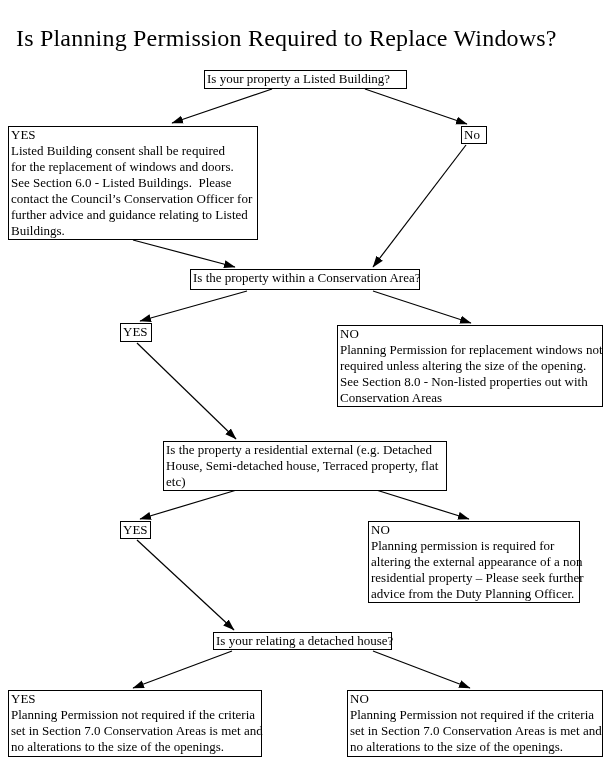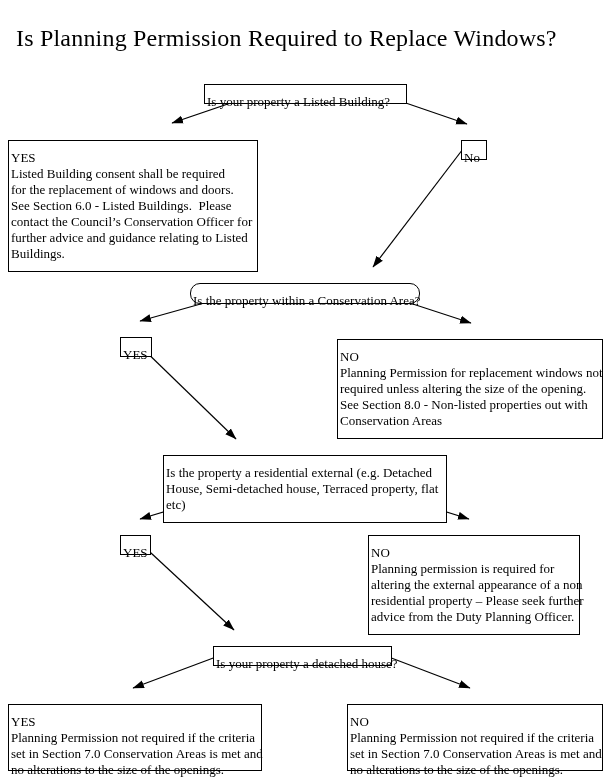--- a/index.html
+++ b/index.html
@@ -27,23 +27,22 @@
     left: 0;
     top: 0;
   }
   .node {
     position: absolute;
     box-sizing: border-box;
     border: 1px solid #000000;
     background: #ffffff;
     font-size: 13px;
     line-height: 16px;
-    padding: 9px 2px;
+    padding: 0 2px;
     white-space: pre;
-    margin-top: 14px;
   }
 </style>
 </head>
 <body>
 
 <div class="page">
 
   <h1 class="title">Is Planning Permission Required to Replace Windows?</h1>
 
   <svg class="arrows" width="605" height="777" viewBox="0 0 605 777" xmlns="http://www.w3.org/2000/svg">
@@ -71,21 +70,21 @@
   <div class="node" style="left:8px;   top:126px; width:250px;">YES
 Listed Building consent shall be required
 for the replacement of windows and doors.
 See Section 6.0 - Listed Buildings.  Please
 contact the Council’s Conservation Officer for
 further advice and guidance relating to Listed
 Buildings.</div>
 
   <div class="node" style="left:461px; top:126px; width:26px; height:18px;">No</div>
 
-  <div class="node" style="left:190px; top:269px; width:230px; height:21px;border-radius:10px;">Is the property within a Conservation Area?</div>
+  <div class="node" style="left:190px; top:269px; width:230px; height:21px;">Is the property within a Conservation Area?</div>
 
   <div class="node" style="left:120px; top:323px; width:32px; height:19px;">YES</div>
 
   <div class="node" style="left:337px; top:325px; width:266px;">NO
 Planning Permission for replacement windows not
 required unless altering the size of the opening.
 See Section 8.0 - Non-listed properties out with
 Conservation Areas</div>
 
   <div class="node" style="left:163px; top:441px; width:284px;">Is the property a residential external (e.g. Detached
@@ -93,21 +92,21 @@
 etc)</div>
 
   <div class="node" style="left:120px; top:521px; width:31px; height:18px;">YES</div>
 
   <div class="node" style="left:368px; top:521px; width:212px;">NO
 Planning permission is required for
 altering the external appearance of a non
 residential property – Please seek further
 advice from the Duty Planning Officer.</div>
 
-  <div class="node" style="left:213px; top:632px; width:179px; height:18px;">Is your property a detached house?</div>
+  <div class="node" style="left:213px; top:632px; width:179px; height:18px;">Is your relating a detached house?</div>
 
   <div class="node" style="left:8px;   top:690px; width:254px; height:67px;">YES
 Planning Permission not required if the criteria
 set in Section 7.0 Conservation Areas is met and
 no alterations to the size of the openings.</div>
 
   <div class="node" style="left:347px; top:690px; width:256px; height:67px;">NO
 Planning Permission not required if the criteria
 set in Section 7.0 Conservation Areas is met and
 no alterations to the size of the openings.</div>

